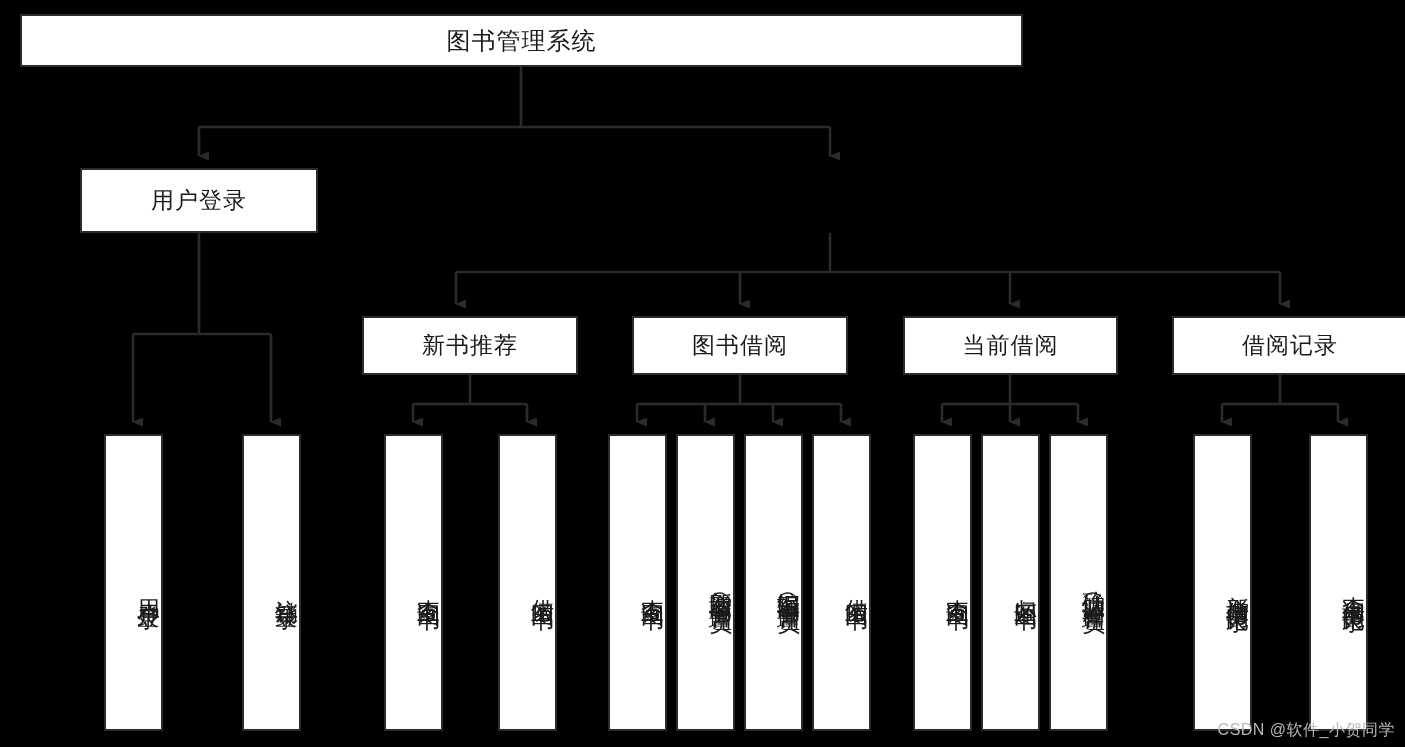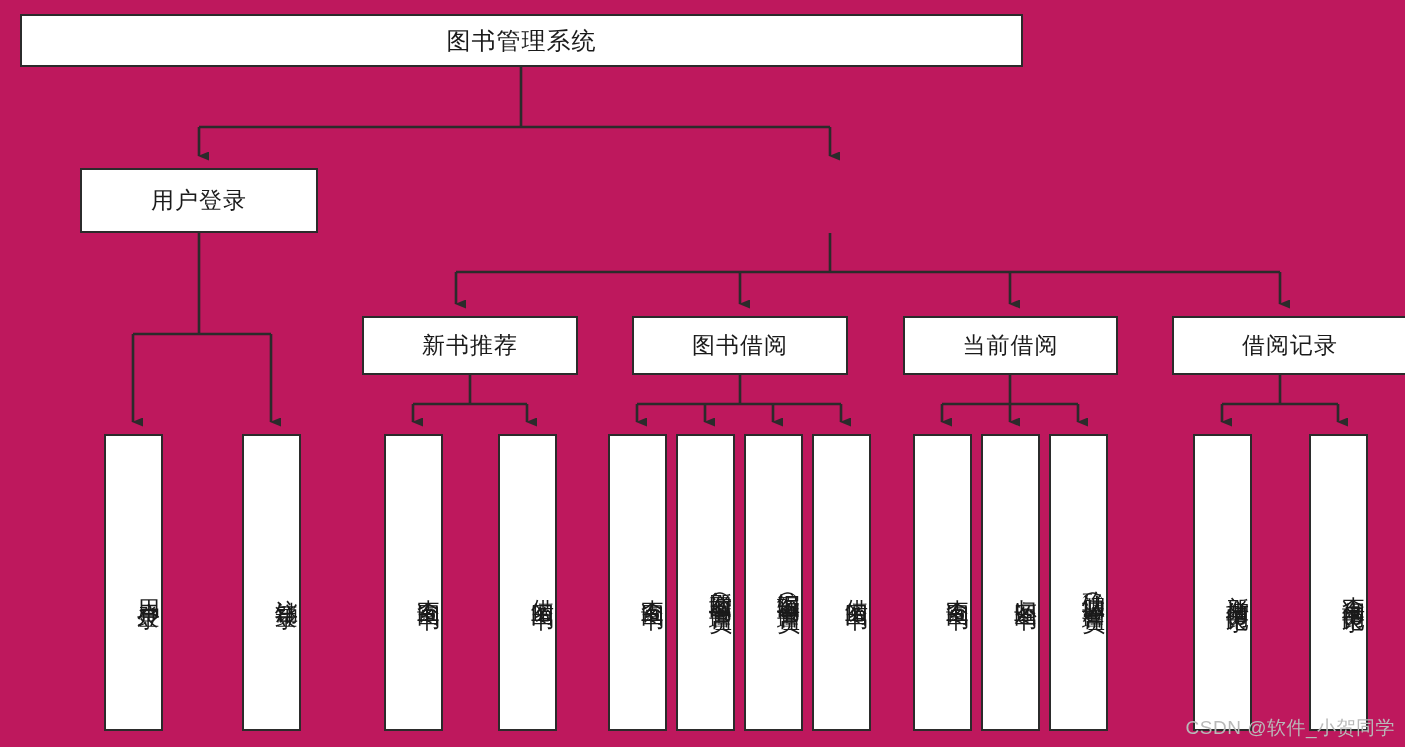--- a/index.html
+++ b/index.html
@@ -8,21 +8,21 @@
     padding: 0;
     background: #ffffff;
   }
   body {
     font-family: "Liberation Sans", "DejaVu Sans", sans-serif;
   }
   #canvas {
     position: relative;
     width: 1405px;
     height: 747px;
-    background: #be185d;
+    background: #000000;
     overflow: hidden;
   }
   #connectors {
     position: absolute;
     left: 0;
     top: 0;
     width: 1405px;
     height: 747px;
   }
   .node {
@@ -57,21 +57,21 @@
     writing-mode: vertical-rl;
     text-orientation: upright;
   }
   .node.root {
     font-size: 24px;
   }
   #watermark {
     position: absolute;
     right: 10px;
     bottom: 6px;
-    font-size: 19px;
+    font-size: 16px;
     color: #b9b9b9;
     white-space: nowrap;
     z-index: 3;
     letter-spacing: 0.5px;
     margin-left: 20px;
   }
 </style>
 </head>
 <body>
 

